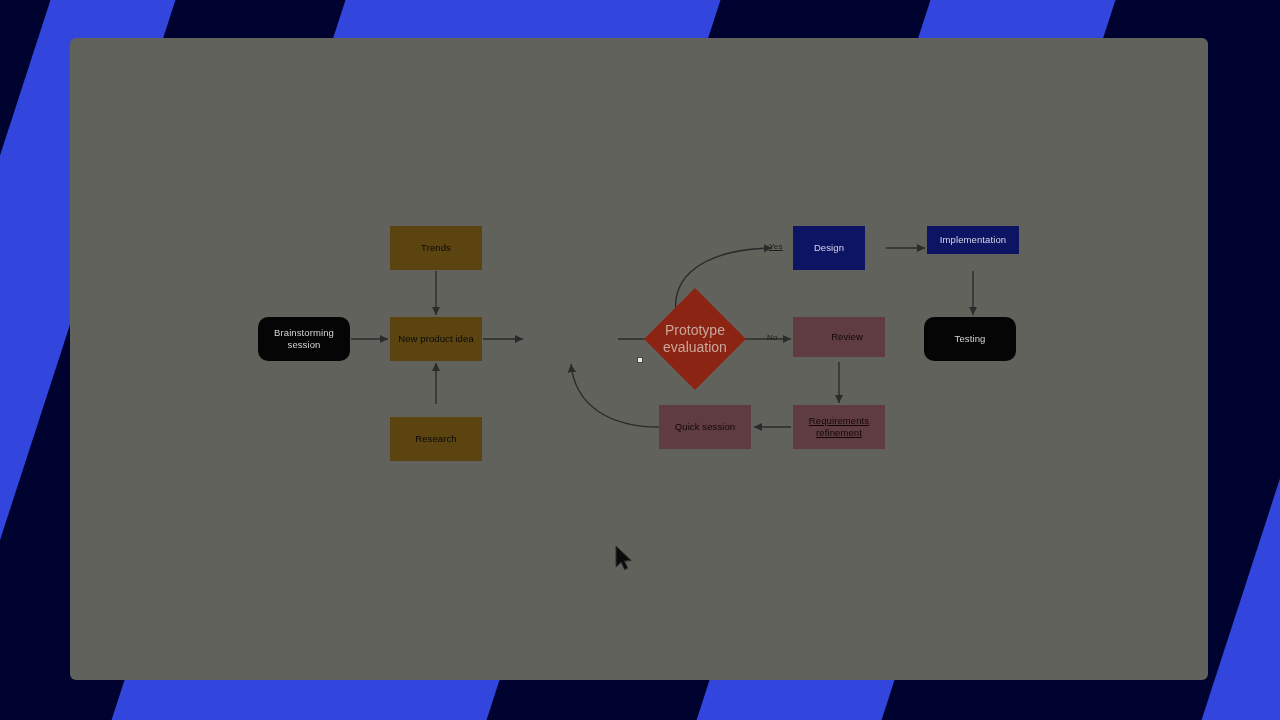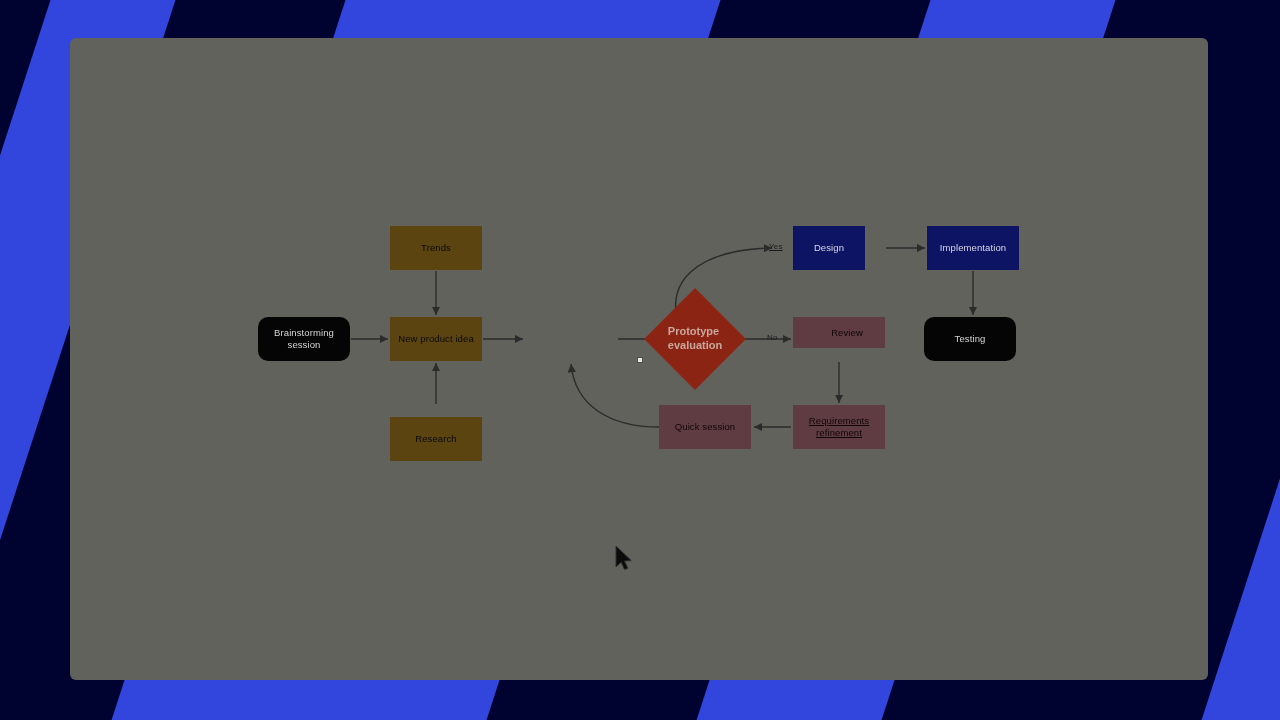--- a/index.html
+++ b/index.html
@@ -83,25 +83,25 @@
     position: absolute;
     left: 0; top: 0;
     width: 100%;
     height: 100%;
     background: #8c2414;
     transform: rotate(45deg);
   }
   .diamond-label {
     position: relative;
     z-index: 2;
-    font-size: 11px;
+    font-size: 14px;
     line-height: 1.25;
+    text-align: center;
     color: #c9a79c;
     white-space: pre-line;
-    font-weight: bold;
   }
 
   
   #edges {
     position: absolute;
     left: 0; top: 0;
     width: 1138px;
     height: 642px;
     pointer-events: none;
   }
@@ -202,29 +202,29 @@
       <div class="diamond-wrap" style="left:589px; top:265px; width:72px; height:72px;">
         <div class="diamond-shape"></div>
         <div class="diamond-label">Prototype
 evaluation</div>
       </div>
 
       <div class="node rect navy" style="left:723px; top:188px; width:72px; height:44px;justify-content:center;">
         <span>Design</span>
       </div>
 
-      <div class="node rect navy" style="left:857px; top:188px; width:92px; height:44px;">
+      <div class="node rect navy" style="left:857px; top:188px; width:92px; height:28px;">
         <span>Implementation</span>
       </div>
 
       <div class="node rounded black" style="left:854px; top:279px; width:92px; height:44px;">
         <span>Testing</span>
       </div>
 
-      <div class="node rect rose" style="left:723px; top:279px; width:92px; height:31px;padding-left:20px;">
+      <div class="node rect rose" style="left:723px; top:279px; width:92px; height:40px;padding-left:20px;">
         <span>Review</span>
       </div>
 
       <div class="node rect rose" style="left:723px; top:367px; width:92px; height:44px;text-decoration:underline;">
         <span>Requirements
 refinement</span>
       </div>
 
       <div class="node rect rose" style="left:589px; top:367px; width:92px; height:44px;">
         <span>Quick session</span>

